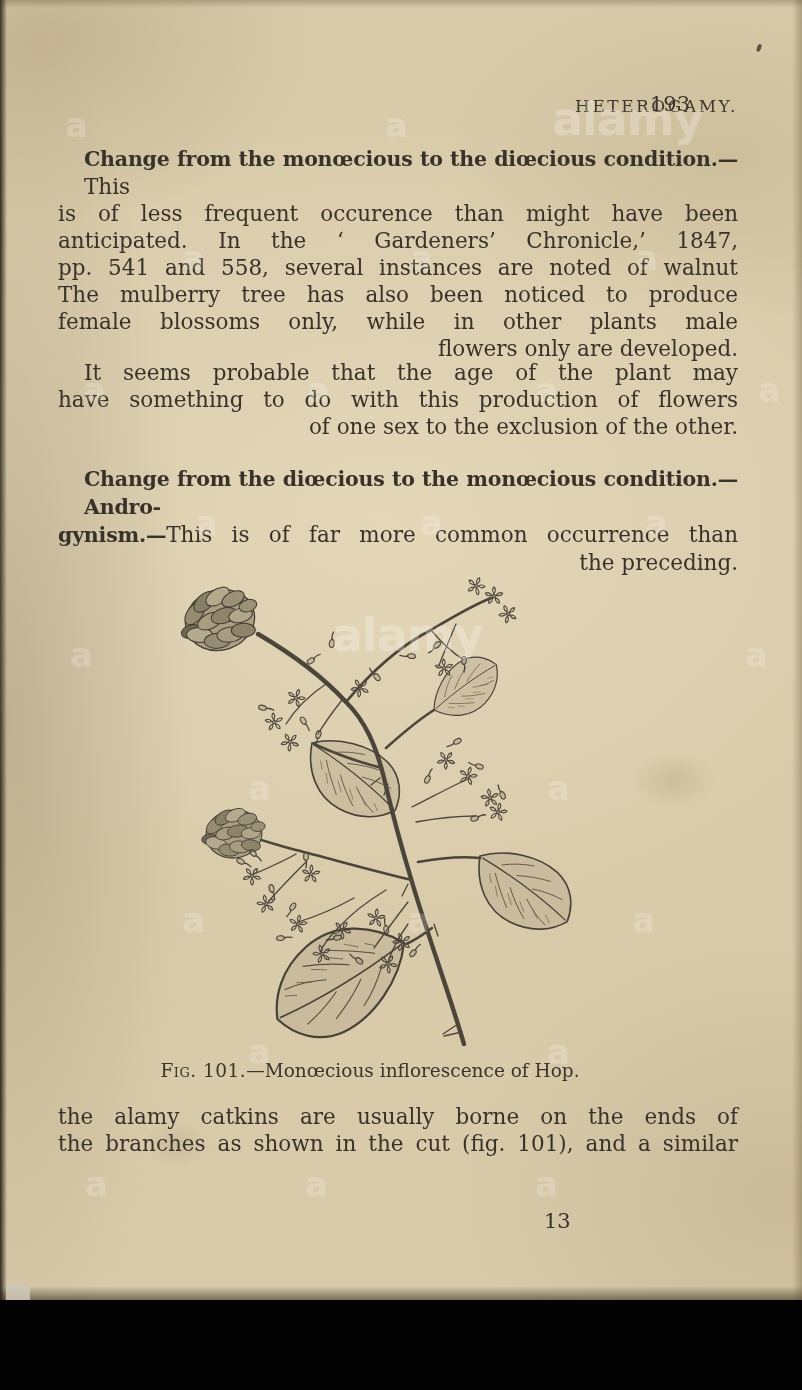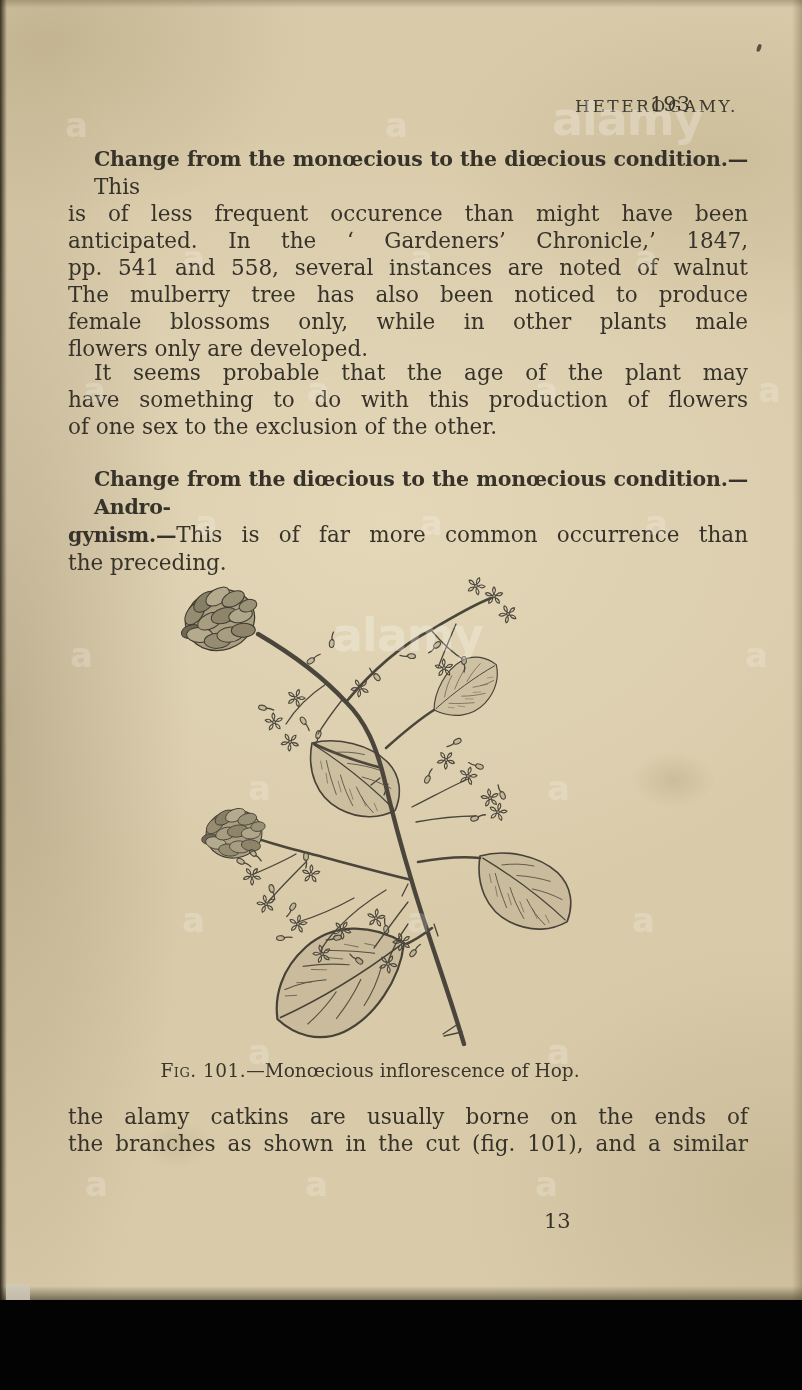--- a/index.html
+++ b/index.html
@@ -24,23 +24,23 @@
       linear-gradient(0deg, rgba(40,34,20,.55) 0px, rgba(40,34,20,0) 14px);
     color:#3a362c;}
   .speck{position:absolute;background:#57523f;border-radius:50% 40% 60% 50%;}
 
   
   .col{position:absolute;left:58px;width:680px;}
   .running-head{position:absolute;left:58px;width:680px;top:96px;text-align:right;
     font-size:17px;letter-spacing:2.5px;color:#3e3a2f;}
   .pagenum{position:absolute;left:640px;top:92px;width:60px;text-align:center;
     font-size:21px;color:#39352b;}
-  .bodytext{font-size:21.5px;line-height:27px;color:#37332a;margin-left:10px;}
+  .bodytext{font-size:21.5px;line-height:27px;color:#37332a;}
   .jline{text-align:justify;text-align-last:justify;}
-  .lline{text-align:left;}
+  .lline{text-align:right;}
   .indent{padding-left:26px;}
   .lead{font-weight:bold;font-size:20.5px;letter-spacing:-0.2px;}
   .ital{font-style:italic;}
   .caption{position:absolute;left:30px;top:1060px;width:680px;text-align:center;
     font-size:18.5px;color:#3a362c;}
   .sc{font-variant:small-caps;letter-spacing:.5px;}
   .signature{position:absolute;left:544px;top:1181px;font-size:21px;color:#37332a;margin-top:28px;}
 
   
   .figure{position:absolute;left:146px;top:572px;width:510px;height:478px;}

